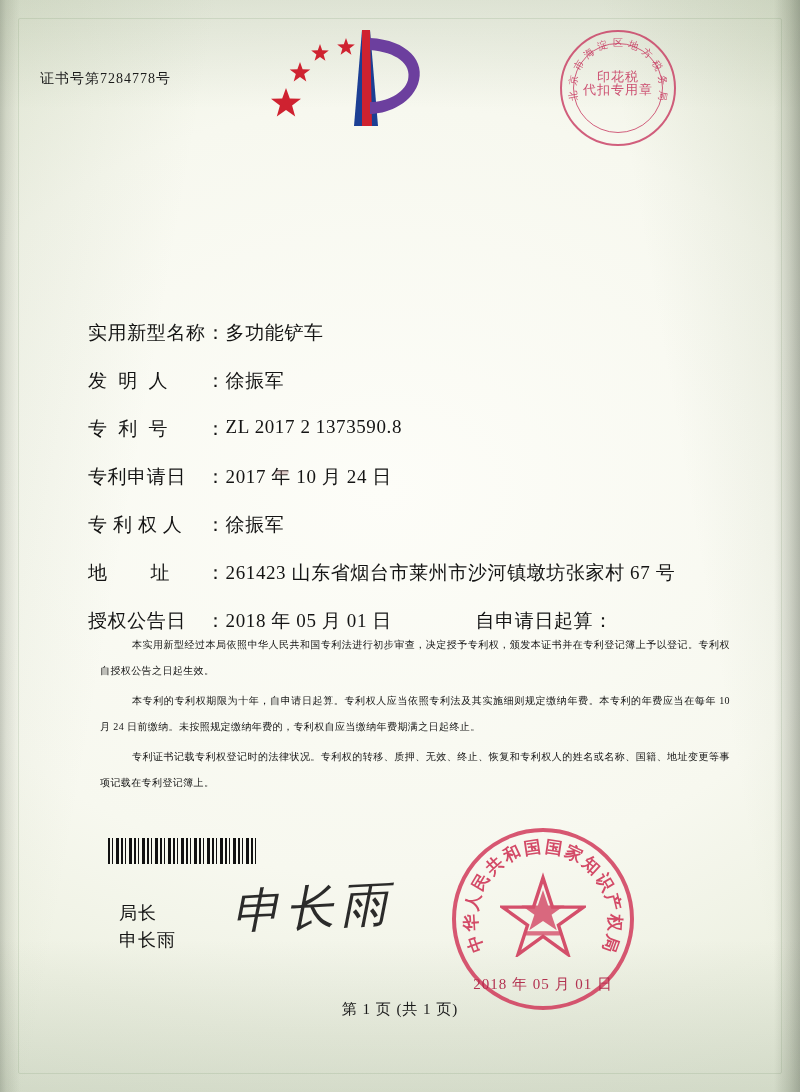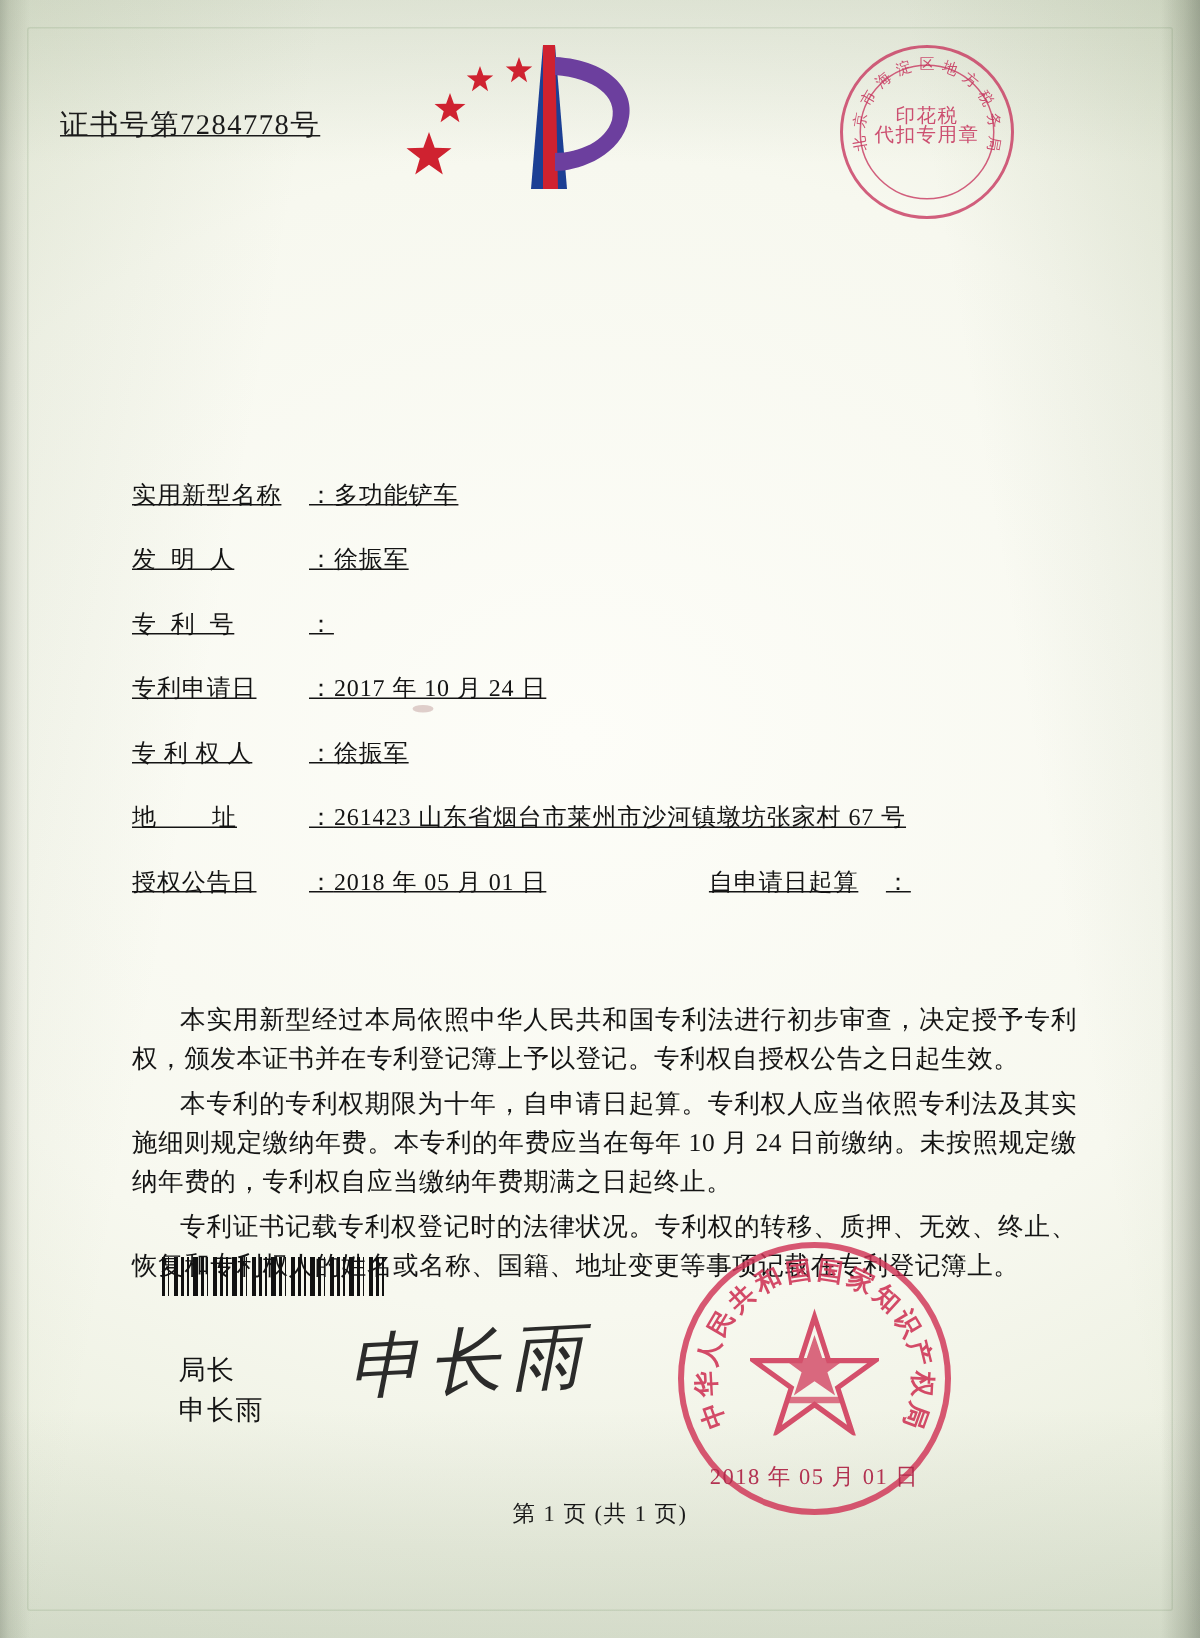--- a/index.html
+++ b/index.html
@@ -36,24 +36,23 @@
     border-radius: 2px;
     pointer-events: none;
     opacity: .55;
   }
 
   
   .cert-no {
     position: absolute;
     left: 40px;
     top: 70px;
-    font-size: 19px;
+    font-size: 14px;
     letter-spacing: 1px;
     color: #1b1b1b;
-    text-decoration: underline;
   }
   .logo {
     position: absolute;
     left: 258px;
     top: 22px;
     width: 180px;
     height: 120px;
   }
   .logo svg { display:block; }
 
@@ -119,51 +118,49 @@
     position: absolute;
     left: 88px;
     top: 320px;
     width: 640px;
     color: #141414;
   }
   .field-row {
     display: flex;
     align-items: flex-start;
     margin-bottom: 22px;
-    font-size: 16px;
+    font-size: 19px;
     letter-spacing: .6px;
-    text-decoration: underline;
   }
   .field-label {
     width: 118px;
     flex: 0 0 118px;
     white-space: pre;
   }
   .field-colon {
     flex: 0 0 12px;
   }
   .field-value {
     flex: 1 1 auto;
   }
   .field-row.split .field-value { flex: 0 0 250px; }
   .field-row.split .field-label2 { flex: 0 0 118px; }
   .field-row.split .field-value2 { flex: 1 1 auto; }
 
   
   .body-text {
     position: absolute;
-    left: 88px;
+    left: 100px;
     top: 632px;
     width: 630px;
-    font-size: 17px;
+    font-size: 10px;
     line-height: 26px;
     color: #141414;
     letter-spacing: .4px;
     text-align: justify;
-    margin-top: 35px;
   }
   .body-text p {
     margin: 0 0 4px 0;
     text-indent: 32px;
   }
 
   
   .barcode {
     position: absolute;
     left: 108px;
@@ -338,20 +335,21 @@
       <span class="field-value">多功能铲车</span>
     </div>
     <div class="field-row">
       <span class="field-label">发  明  人</span>
       <span class="field-colon">：</span>
       <span class="field-value">徐振军</span>
     </div>
     <div class="field-row">
       <span class="field-label">专  利  号</span>
       <span class="field-colon">：</span>
+      <span class="field-value">ZL 2017 2 1373590.8</span>
     </div>
     <div class="field-row">
       <span class="field-label">专利申请日</span>
       <span class="field-colon">：</span>
       <span class="field-value">2017 年 10 月 24 日</span>
     </div>
     <div class="field-row">
       <span class="field-label">专 利 权 人</span>
       <span class="field-colon">：</span>
       <span class="field-value">徐振军</span>

